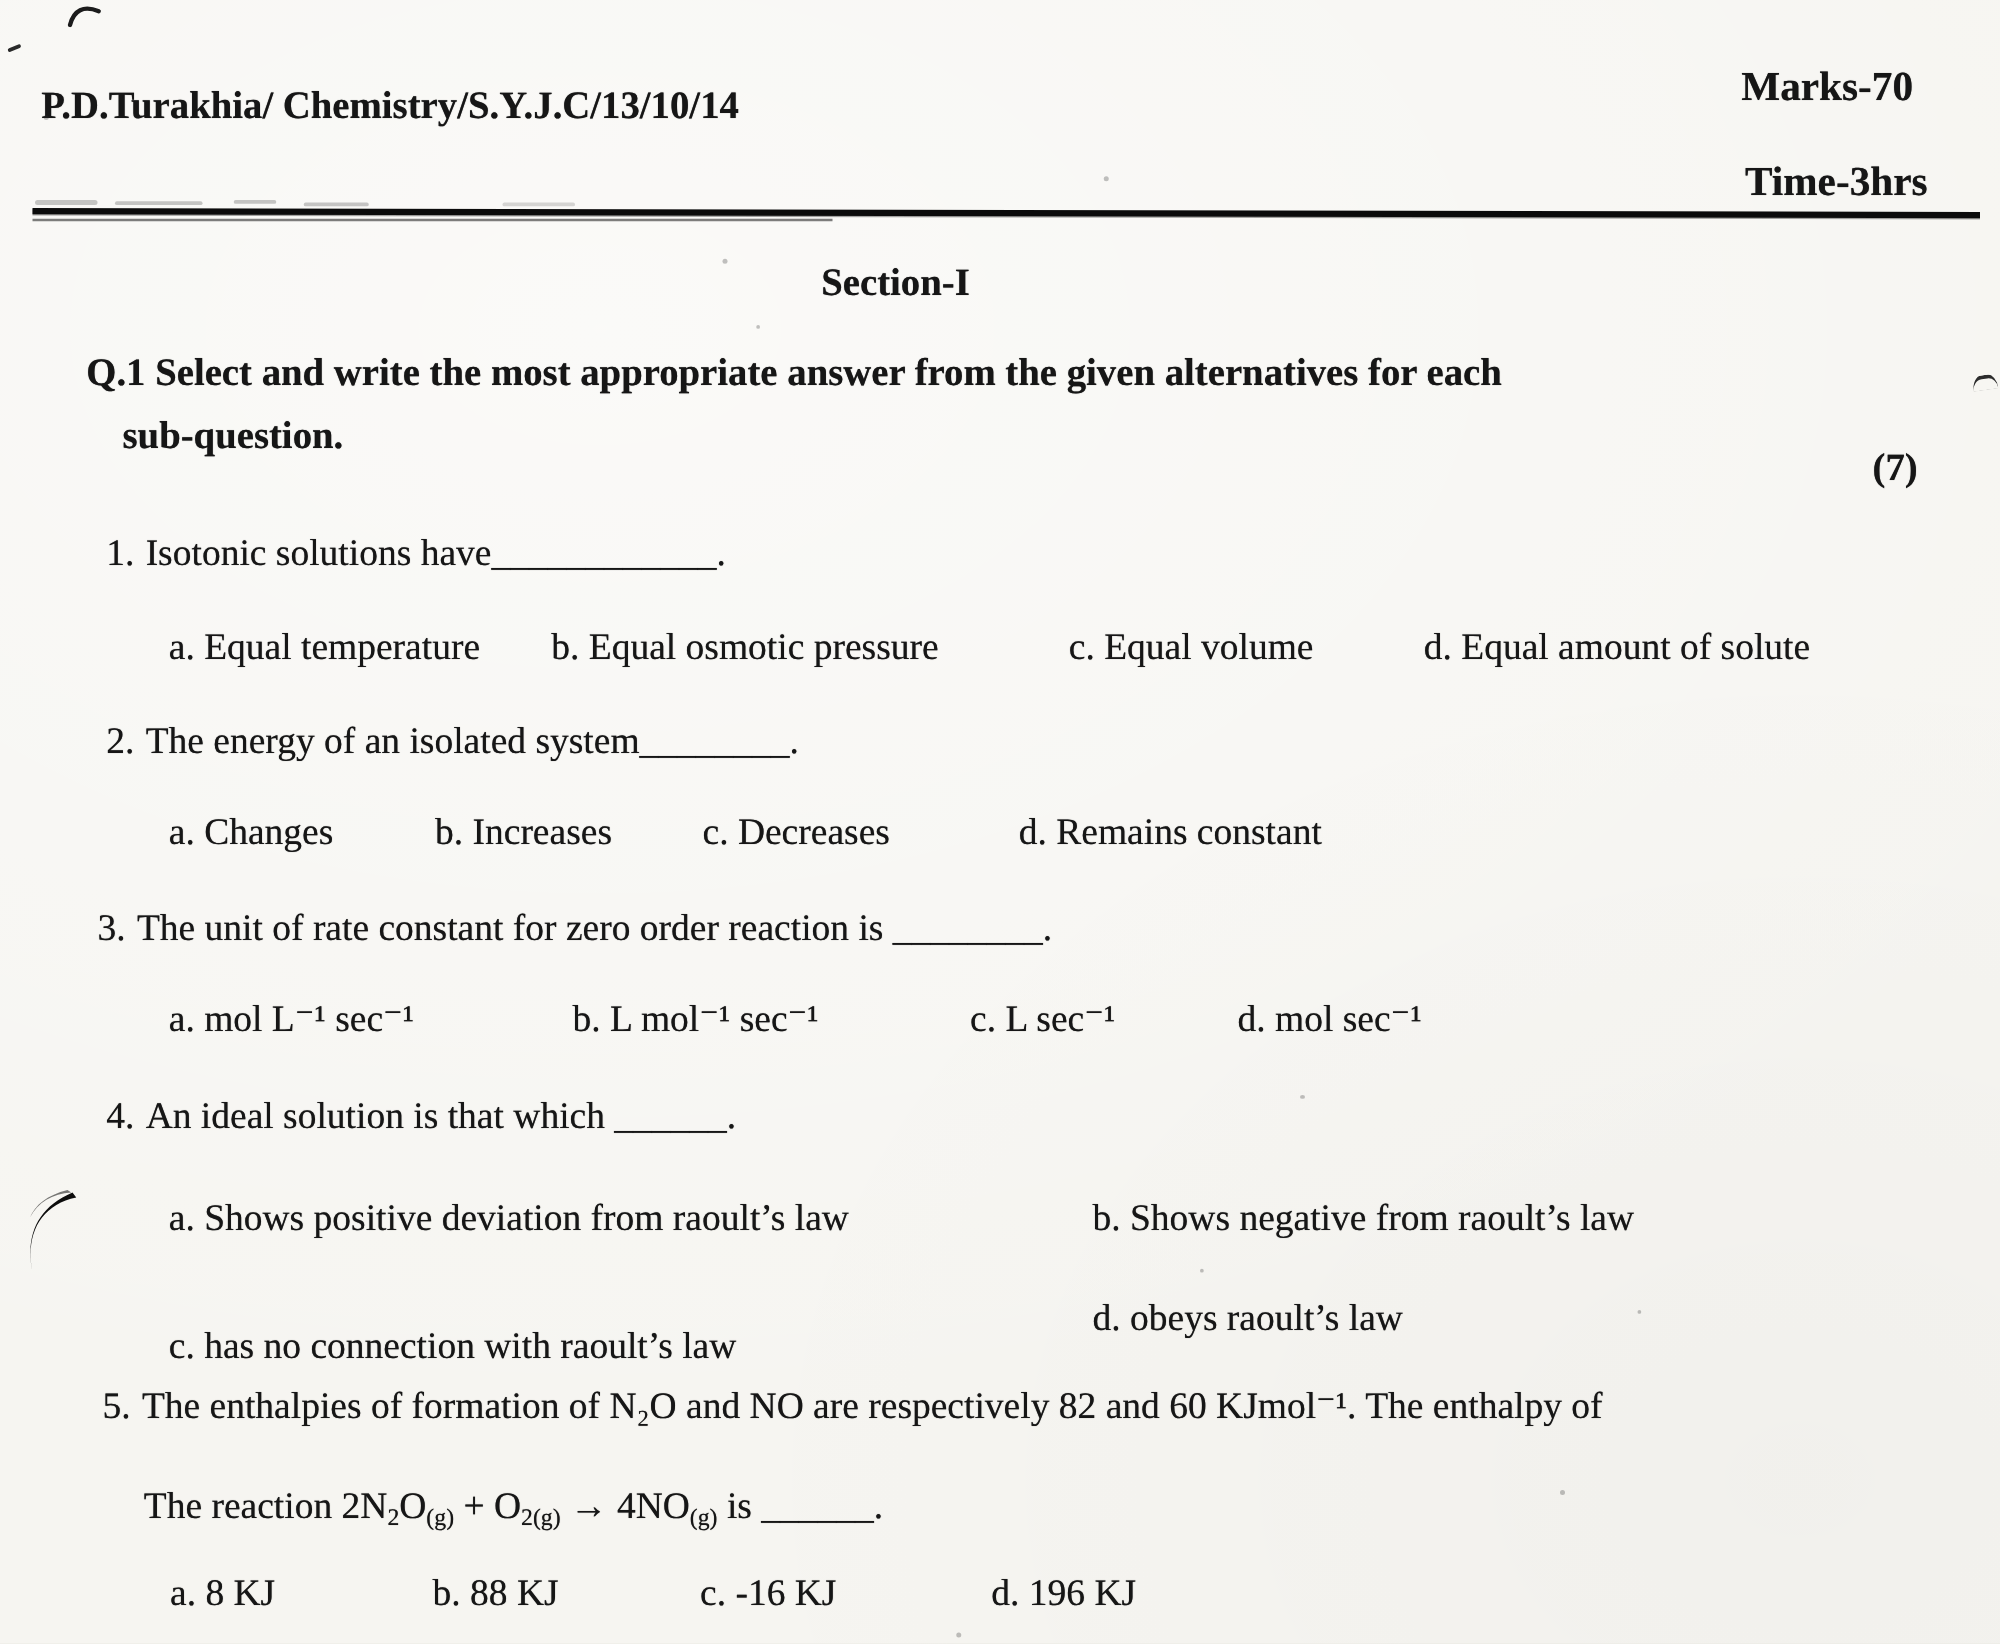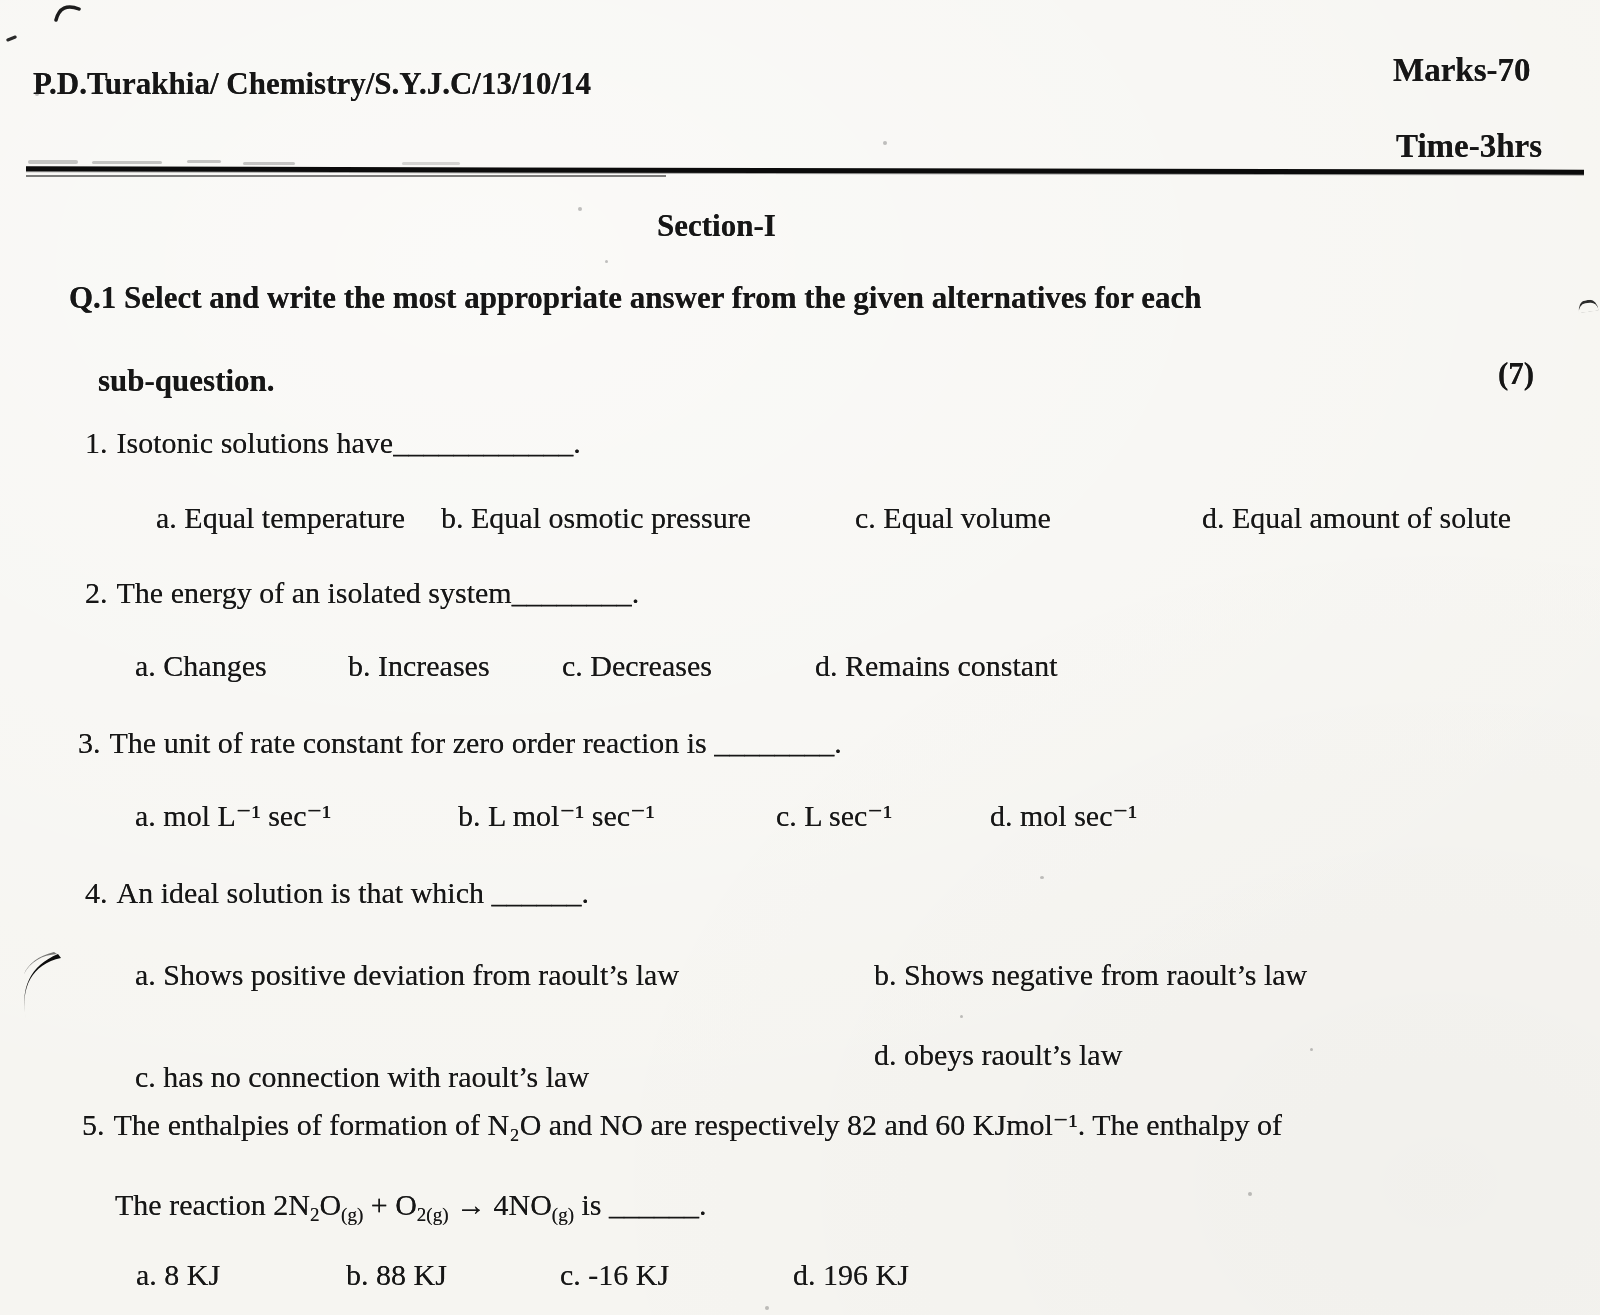--- a/index.html
+++ b/index.html
@@ -69,29 +69,29 @@
   <div class="smudge" style="left:92px;top:161px;width:70px;height:3px;"></div>
   <div class="smudge" style="left:187px;top:160px;width:34px;height:3px;"></div>
   <div class="smudge" style="left:243px;top:162px;width:52px;height:3px;"></div>
   <div class="smudge" style="left:402px;top:162px;width:58px;height:3px;opacity:0.7;"></div>
   <div class="rule-main"></div>
   <div class="rule-thin"></div>
 
   <div class="t b fs31" style="left:657px;top:208px;">Section-I</div>
 
   <div class="t b fs31" style="left:30px;top:280px;margin-left:39px;">Q.1 Select and write the most appropriate answer from the given alternatives for each</div>
-  <div class="t b fs31" style="left:98px;top:363px;">sub-question.</div>
+  <div class="t b fs31" style="left:98px;top:330px;">sub-question.</div>
   <div class="t b fs31" style="left:1498px;top:356px;">(7)</div>
 
   <div class="t fs30" style="left:85px;top:426px;"><span class="num">1.</span><span>Isotonic solutions have____________.</span></div>
   <div>
-    <span class="opt fs30" style="left:135px;top:501px;margin-left:21px;">a. Equal temperature</span>
+    <span class="opt fs30" style="left:135px;top:501px;">a. Equal temperature</span>
     <span class="opt fs30" style="left:441px;top:501px;">b. Equal osmotic pressure</span>
     <span class="opt fs30" style="left:855px;top:501px;">c. Equal volume</span>
-    <span class="opt fs30" style="left:1202px;top:501px;">d. Equal amount of solute</span>
+    <span class="opt fs30" style="left:1139px;top:501px;">d. Equal amount of solute</span>
   </div>
 
   <div class="t fs30" style="left:85px;top:576px;"><span class="num">2.</span><span>The energy of an isolated system________.</span></div>
   <div>
     <span class="opt fs30" style="left:135px;top:649px;">a. Changes</span>
     <span class="opt fs30" style="left:348px;top:649px;">b. Increases</span>
     <span class="opt fs30" style="left:562px;top:649px;">c. Decreases</span>
     <span class="opt fs30" style="left:775px;top:649px;margin-left:40px;">d. Remains constant</span>
   </div>
 

